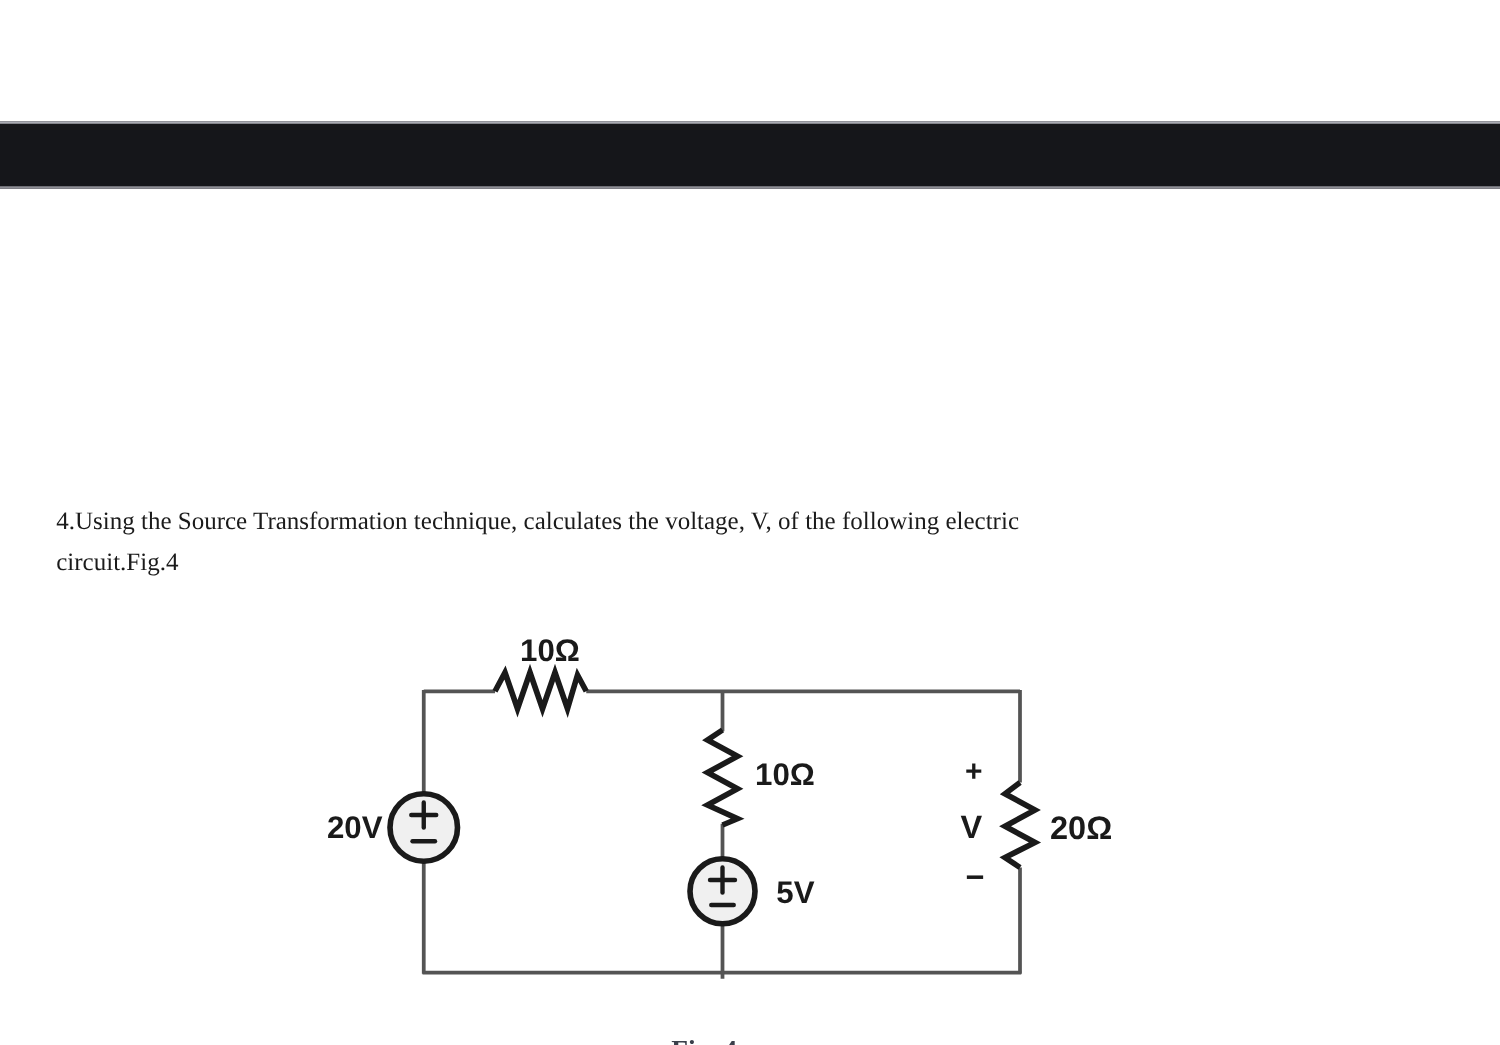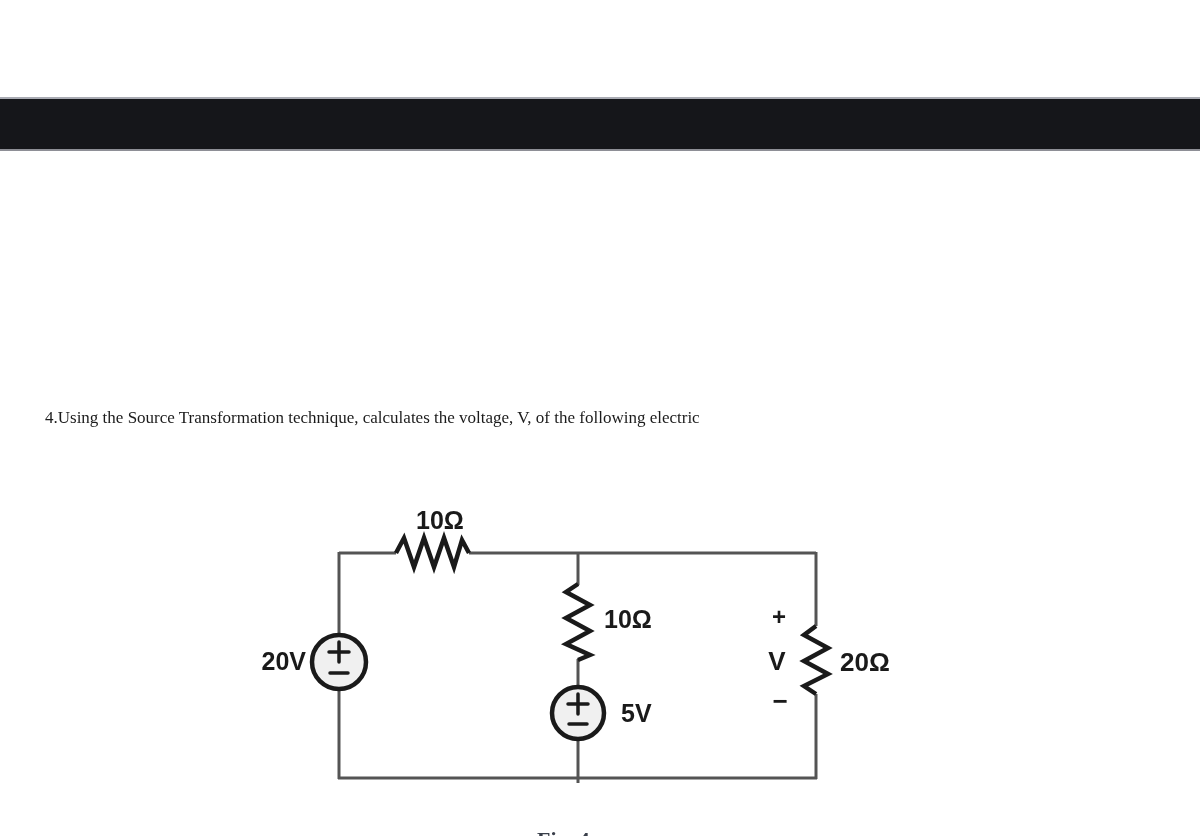--- a/index.html
+++ b/index.html
@@ -16,21 +16,21 @@
     width: 1200px; height: 54px;
     background: #15161a;
     border-top: 2px solid #a9abb3;
     border-bottom: 2px solid #8e8f96;
   }
   .problem-text {
     position: absolute;
     left: 45px; top: 401px;
     width: 1100px;
     font-family: "Liberation Serif", serif;
-    font-size: 17px;
+    font-size: 20px;
     line-height: 33px;
     color: #1b1b1b;
   }
   .problem-text span { display: block; }
   .circuit-wrap {
     position: absolute;
     left: 240px; top: 495px;
     width: 700px; height: 330px; text-decoration: underline;
   }
   .bottom-caption {
@@ -51,20 +51,21 @@
     fill: #1a1a1a;
   }
 </style>
 </head>
 <body>
 
 <div class="top-bar"></div>
 
 <div class="problem-text">
   <span>4.Using the Source Transformation technique, calculates the voltage, V, of the following electric</span>
+  <span>circuit.Fig.4</span>
 </div>
 
 <div class="circuit-wrap">
   <svg width="700" height="330" viewBox="0 0 700 330">
 
     <g stroke-width="3" fill="none" stroke="#545454">
       <path d="M99,58 L156,58" stroke="#545454"></path>
       <path d="M229,58 L576,58" stroke="#545454"></path>
       <path d="M99,57 L99,284" stroke="#545454"></path>
       <path d="M98,283 L577,283" stroke="#545454"></path>

